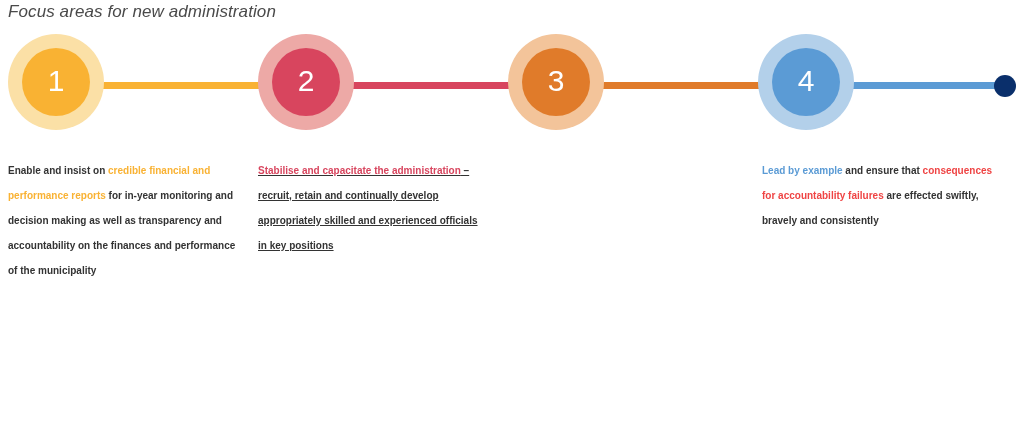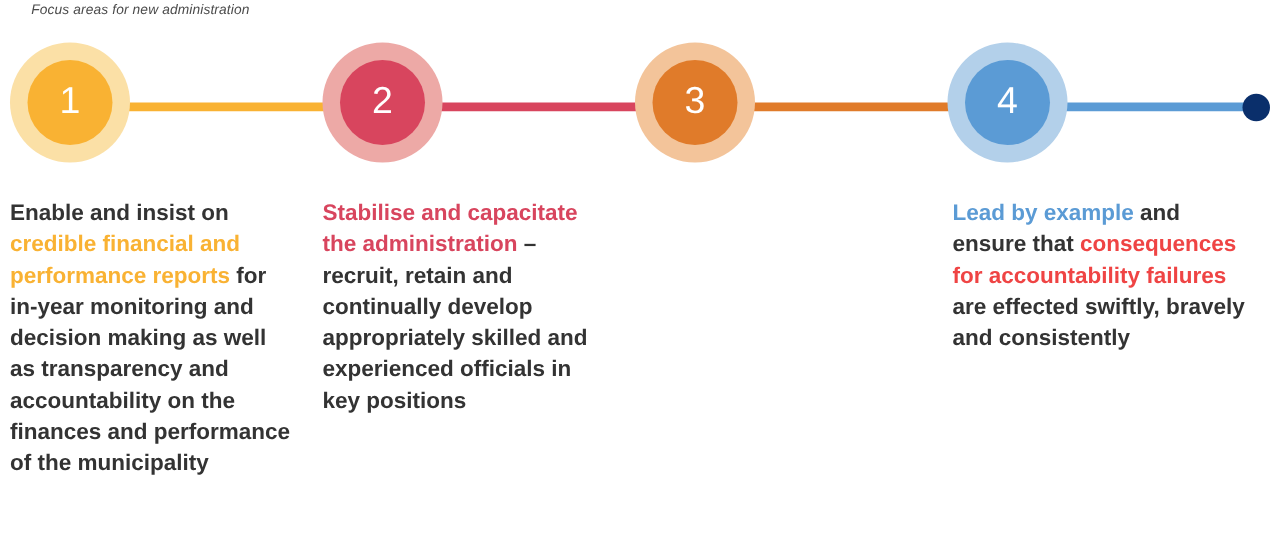--- a/index.html
+++ b/index.html
@@ -12,23 +12,23 @@
     height: 447px;
     position: relative;
     overflow: hidden;
     font-family: "Liberation Sans", sans-serif;
     -webkit-font-smoothing: antialiased;
   }
 
   
   #title {
     position: absolute;
-    left: 25px;
+    left: 8px;
     top: 2px;
-    font-size: 11px;
+    font-size: 17px;
     font-style: italic;
     font-weight: 400;
     color: #4a4a4a;
     letter-spacing: 0.1px;
     white-space: nowrap;
   }
 
   
   #timeline {
     position: absolute;
@@ -81,21 +81,21 @@
   #columns {
     position: absolute;
     left: 0;
     top: 158px;
     width: 1021px;
     height: 289px;
   }
   .column {
     position: absolute;
     top: 0;
-    font-size: 18px;
+    font-size: 10px;
     line-height: 25px;
     color: #333333;
     font-weight: 600;
   }
   .column .body {
     margin: 0;
     font-weight: 600;
   }
   .hl {
     font-weight: 700;
@@ -131,19 +131,19 @@
         <span class="num">4</span>
       </div>
     </div>
     <div id="endpoint-dot" style="left: 994px; background: rgb(10, 47, 107);"></div>
   </div>
 
 <div id="columns">
     <div class="column" style="left: 8px; width: 228px;">
       <p class="body"><span>Enable and insist on </span><span class="hl" style="color: rgb(249, 178, 51);">credible financial and performance reports</span><span> for in-year monitoring and decision making as well as transparency and accountability on the finances and performance of the municipality</span></p>
     </div>
-    <div class="column" style="left: 258px; width: 228px;">
+    <div class="column" style="left: 258px; width: 228px; text-decoration: underline;">
       <p class="body"><span class="hl" style="color: rgb(216, 69, 94);">Stabilise and capacitate the administration</span><span> – recruit, retain and continually develop appropriately skilled and experienced officials in key positions</span></p>
     </div>
     <div class="column" style="left: 762px; width: 238px;">
       <p class="body"><span class="hl" style="color: rgb(91, 155, 213); text-align: right;">Lead by example</span><span> and ensure that </span><span class="hl" style="color: #ef4444;">consequences for accountability failures</span><span> are effected swiftly, bravely and consistently</span></p>
     </div>
   </div>
 
 </body></html>

